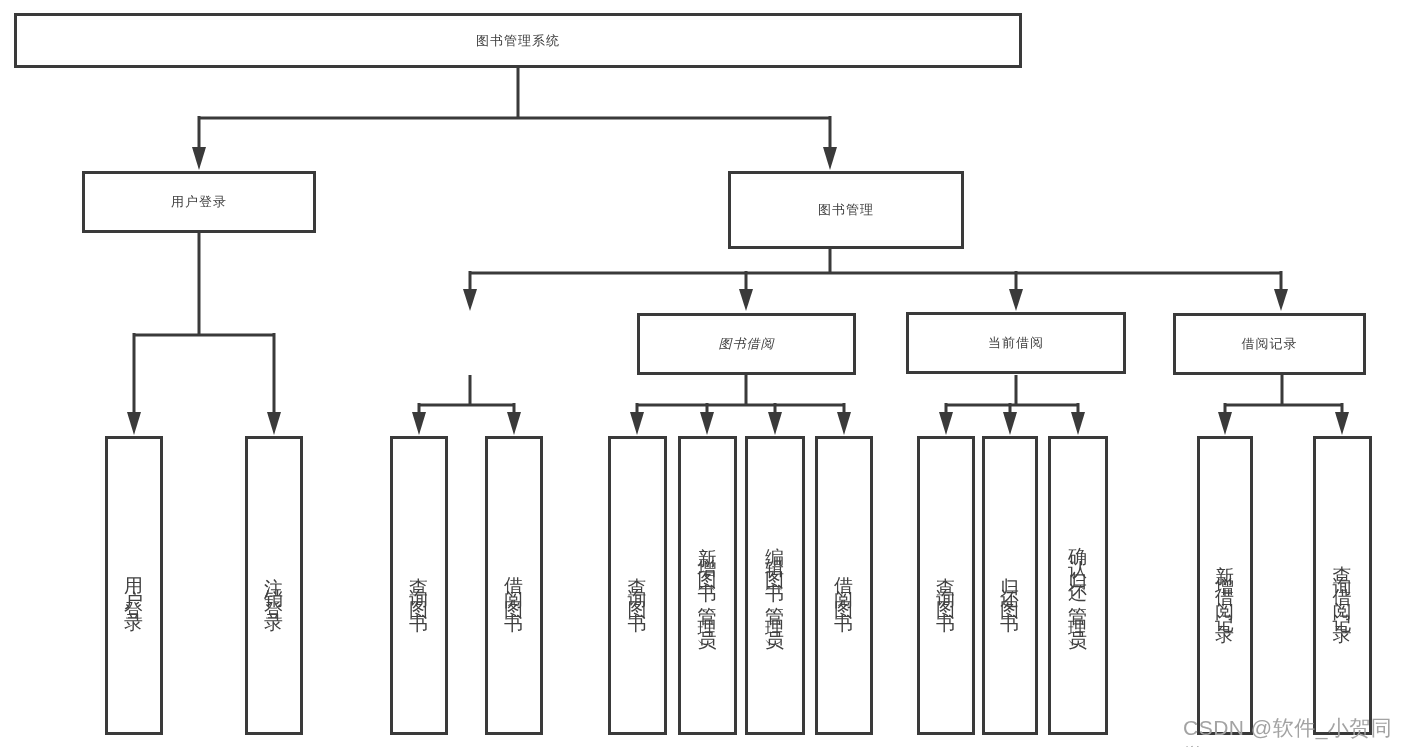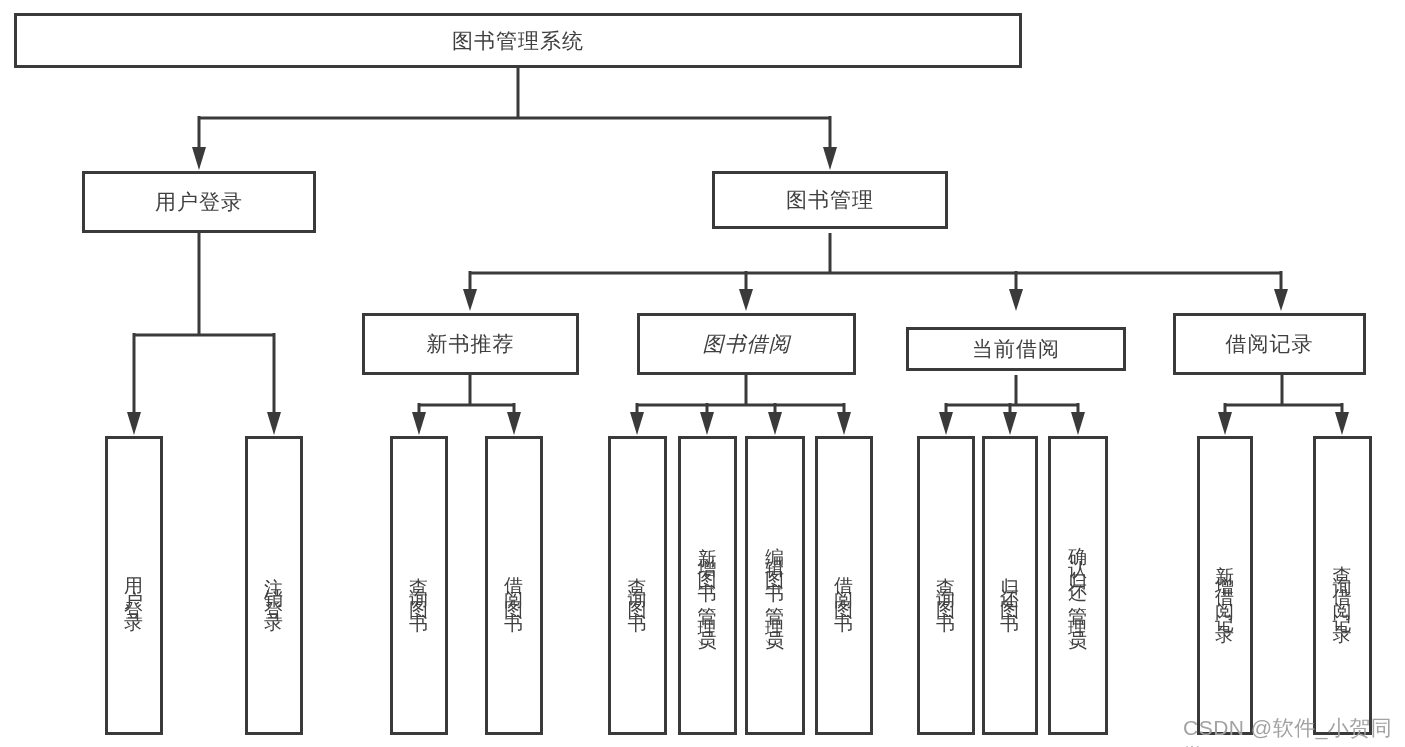--- a/index.html
+++ b/index.html
@@ -18,21 +18,21 @@
   }
   .box {
     position: absolute;
     box-sizing: border-box;
     background: #ffffff;
     border: 3px solid #3a3a3a;
     display: flex;
     align-items: center;
     justify-content: center;
     color: #404040;
-    font-size: 21px;
+    font-size: 13px;
     text-align: center;
     white-space: nowrap;
   }
   .h { letter-spacing: 1px; }
   .v {
     writing-mode: vertical-lr;
     text-orientation: mixed;
     font-size: 19px;
     letter-spacing: 12px;
     line-height: 1;
@@ -95,25 +95,24 @@
       <polygon points="1071,412 1085,412 1078,435"></polygon>
 
       <polygon points="1218,412 1232,412 1225,435"></polygon>
       <polygon points="1335,412 1349,412 1342,435"></polygon>
     </g>
   </svg>
 
   <div class="box h" style="left:14px; top:13px; width:1008px; height:55px;">图书管理系统</div>
 
   <div class="box h" style="left:82px; top:171px; width:234px; height:62px;">用户登录</div>
-  <div class="box h" style="left:712px; top:171px; width:236px; height:58px;">图书管理</div>
+  <div class="box h" style="left:728px; top:171px; width:236px; height:78px;">图书管理</div>
 
-  <div class="box h" style="left:362px; top:313px; width:217px; height:62px;">新书推荐</div>
   <div class="box h" style="left:637px; top:313px; width:219px; height:62px;font-style:italic;">图书借阅</div>
-  <div class="box h" style="left:906px; top:327px; width:220px; height:44px;">当前借阅</div>
+  <div class="box h" style="left:906px; top:312px; width:220px; height:62px;">当前借阅</div>
   <div class="box h" style="left:1173px; top:313px; width:193px; height:62px;">借阅记录</div>
 
   <div class="box v" style="left:105px; top:436px; width:58px; height:299px;">用户登录</div>
   <div class="box v" style="left:245px; top:436px; width:58px; height:299px;">注销登录</div>
 
   <div class="box v" style="left:390px; top:436px; width:58px; height:299px;">查询图书</div>
   <div class="box v" style="left:485px; top:436px; width:58px; height:299px;">借阅图书</div>
 
   <div class="box v" style="left:608px; top:436px; width:59px; height:299px;">查询图书</div>
   <div class="box v" style="left:678px; top:436px; width:59px; height:299px;">新增图书（管理员）</div>

